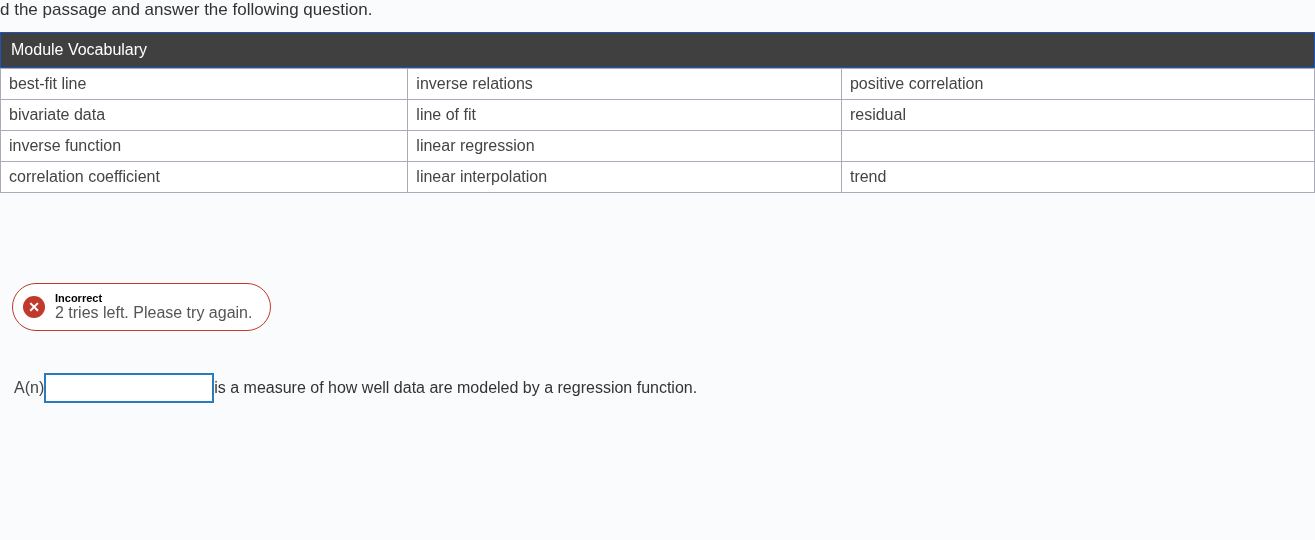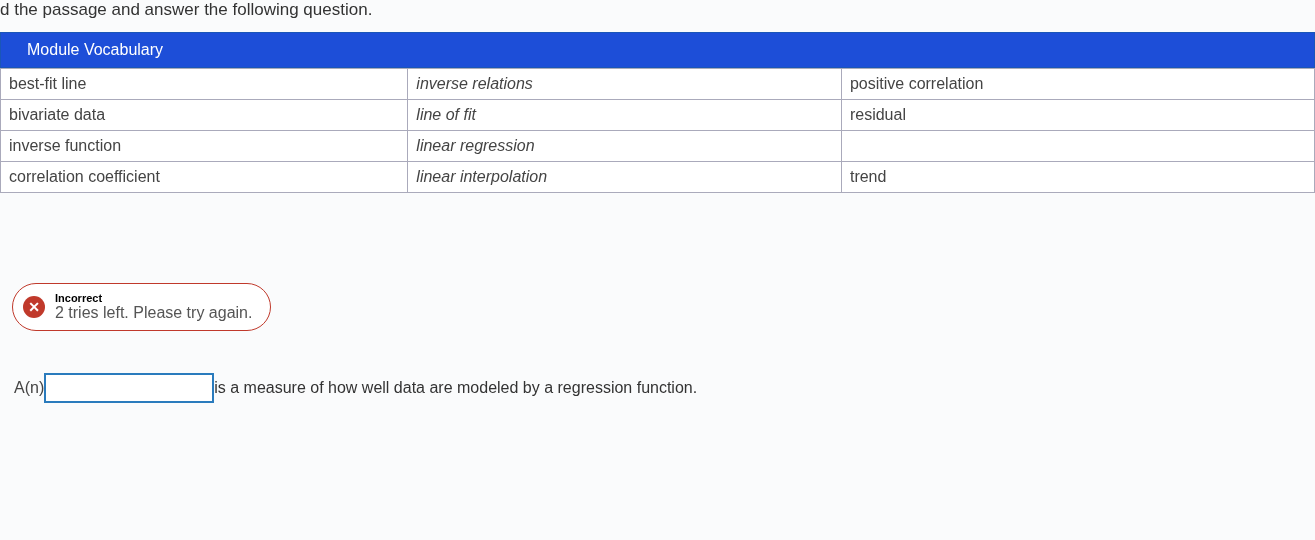--- a/index.html
+++ b/index.html
@@ -11,42 +11,42 @@
     color: #333;
     background: #fafbfc;
     width: 1315px;
   }
   .instruction {
     padding: 0 0 12px 0;
     color: #333;
     font-size: 17px;
   }
   .section-header {
-    background: #1d4ed8;
+    background: #404040;
     color: #fff;
-    padding: 8px 26px;
+    padding: 8px 10px;
     font-size: 16px;
     border: 1px solid #1a56b8;
   }
   .vocab-table {
     width: 100%;
     border-collapse: collapse;
     background: #fff;
     margin-bottom: 30px;
   }
   .vocab-table td {
     border: 1px solid #aab;
     padding: 6px 8px;
     color: #444;
     font-size: 16px;
     vertical-align: middle;
     height: 30px;
   }
   .vocab-table td:first-child { width: 31%; }
-  .vocab-table td:nth-child(2) { width: 33%; font-style: italic; }
+  .vocab-table td:nth-child(2) { width: 33%; }
   .vocab-table td:nth-child(3) { width: 36%; }
   .spacer { height: 50px; }
   .feedback-pill {
     display: inline-flex;
     align-items: center;
     border: 1.5px solid #c0392b;
     border-radius: 999px;
     padding: 8px 18px 8px 10px;
     margin: 10px 0 24px 12px;
     background: #fff;

